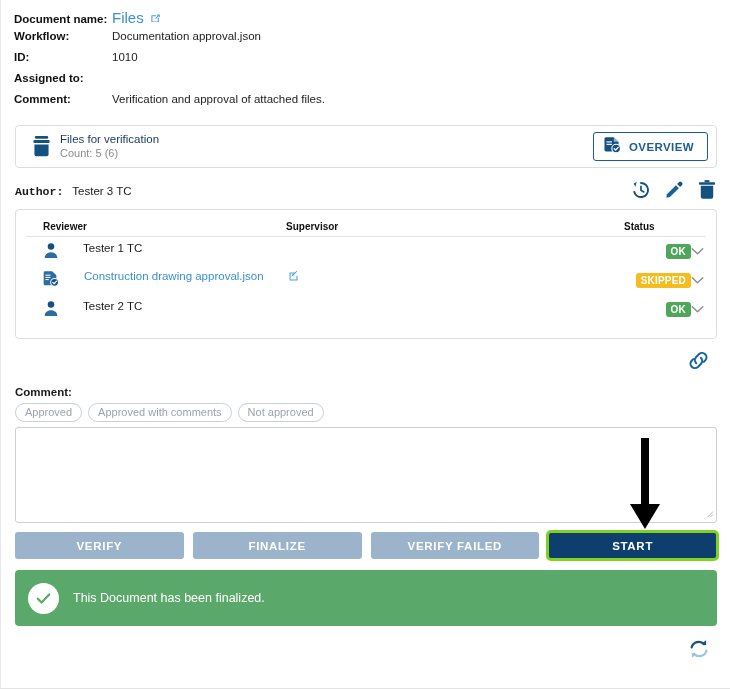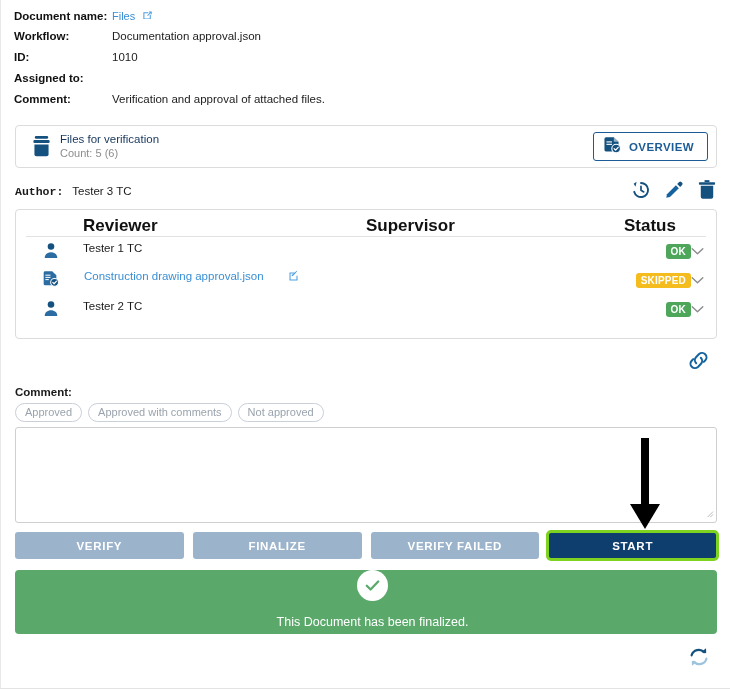--- a/index.html
+++ b/index.html
@@ -35,21 +35,21 @@
     color: #111;
     flex: 0 0 98px;
   }
   .meta-value {
     font-size: 11.5px;
     color: #222;
   }
   .meta-link {
     color: #3a8fd4;
     text-decoration: none;
-    font-size: 11px;
+    font-size: 15px;
   }
   .ext-icon {
     display: inline-block;
     vertical-align: -1px;
     margin-left: 3px;
   }
 
   
   .files-card {
     margin: 7px 13px 0 15px;
@@ -135,23 +135,22 @@
   }
   .thead {
     display: flex;
     align-items: center;
     height: 21px;
     border-bottom: 1px solid #e2e2e2;
     padding-left: 17px;
   }
   .th {
     font-weight: bold;
-    font-size: 17px;
+    font-size: 10px;
     color: #111;
-    margin-left: 40px;
   }
   .th-reviewer { flex: 0 0 243px; }
   .th-supervisor { flex: 1 1 auto; }
   .th-status { flex: 0 0 90px; text-align: left; padding-left: 8px;}
   .trow {
     display: flex;
     align-items: center;
     height: 29px;
     padding-left: 17px;
   }
@@ -274,26 +273,25 @@
     outline: 3px solid #7ed321;
     outline-offset: -1px;
     border-radius: 3px;
   }
 
   
   .banner {
     margin: 11px 13px 0 15px;
     background: #5aa86a;
     border-radius: 4px;
-    height: 64px;
+    height: 56px;
     display: flex;
     align-items: center;
     padding-left: 13px;
     gap: 14px;
-    flex-direction: column;
   }
   .banner-ico {
     width: 31px;
     height: 31px;
     border-radius: 50%;
     background: #ffffff;
     display: flex;
     align-items: center;
     justify-content: center;
     flex: 0 0 31px;

